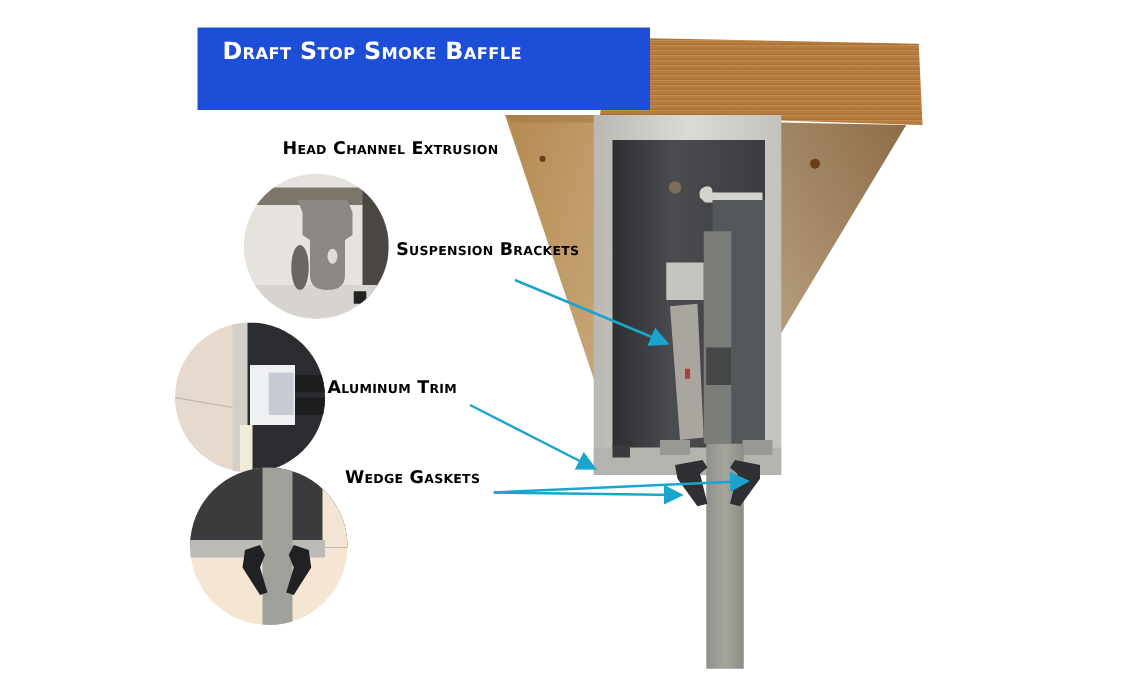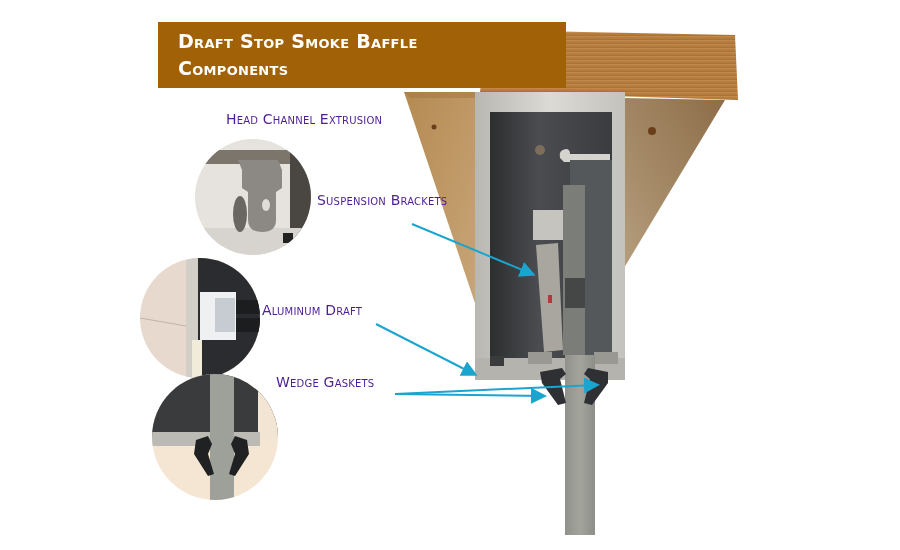--- a/index.html
+++ b/index.html
@@ -1,43 +1,42 @@
 <!DOCTYPE html>
 <html><head>
 <meta charset="utf-8">
 <style>
   * { box-sizing: border-box; margin: 0; padding: 0; }
   html, body { width: 900px; height: 550px; background: #ffffff; overflow: hidden; }
   body { position: relative; font-family: "DejaVu Sans", "Liberation Sans", sans-serif; }
 
   .banner {
-    position: absolute; left: 158px; top: 22px; width: 408px; height: 66px;
-    background: #a16207; z-index: 5;
+    position: absolute; left: 158px; top: 22px; width: 362px; height: 66px;
+    background: #1d4ed8; z-index: 5;
   }
   .banner-title {
     position: absolute; left: 20px; top: 6px; width: 330px;
     color: #ffffff; font-weight: bold; font-size: 19px; line-height: 27px;
     font-variant: small-caps; letter-spacing: 0.3px;
   }
 
   .label {
-    position: absolute; color: #4c1d95; font-weight: normal; font-size: 14px;
+    position: absolute; color: #000000; font-weight: bold; font-size: 14px;
     font-variant: small-caps; letter-spacing: 0.2px; white-space: nowrap; z-index: 6;
   }
 
   .main-svg { position: absolute; left: 0; top: 0; z-index: 3; }
   .arrows-svg { position: absolute; left: 0; top: 0; z-index: 7; pointer-events: none; }
 </style>
 </head>
 <body>
 
 <div class="banner">
   <div class="banner-title">
     <div>Draft Stop Smoke Baffle</div>
-    <div>Components</div>
   </div>
 </div>
 
 <svg class="main-svg" width="900" height="550">
   <defs>
     <linearGradient id="woodTop" x1="0" y1="0" x2="0" y2="1">
       <stop offset="0" stop-color="#c98f4e"></stop>
       <stop offset="0.5" stop-color="#b9803f"></stop>
       <stop offset="1" stop-color="#a46e36"></stop>
     </linearGradient>
@@ -162,14 +161,14 @@
     </marker>
   </defs>
   <line x1="412" y1="224" x2="532" y2="274" stroke="#1aa5cf" stroke-width="2" marker-end="url(#ah)"></line>
   <line x1="376" y1="324" x2="474" y2="374" stroke="#1aa5cf" stroke-width="2" marker-end="url(#ah)"></line>
   <line x1="395" y1="394" x2="543" y2="396" stroke="#1aa5cf" stroke-width="2" marker-end="url(#ah)"></line>
   <line x1="395" y1="394" x2="596" y2="385" stroke="#1aa5cf" stroke-width="2" marker-end="url(#ah)"></line>
 </svg>
 
 <div class="label" style="left:226px; top:111px;">Head Channel Extrusion</div>
 <div class="label" style="left:317px; top:192px;">Suspension Brackets</div>
-<div class="label" style="left:262px; top:302px;">Aluminum Draft</div>
+<div class="label" style="left:262px; top:302px;">Aluminum Trim</div>
 <div class="label" style="left:276px; top:374px;">Wedge Gaskets</div>
 
 </body></html>

